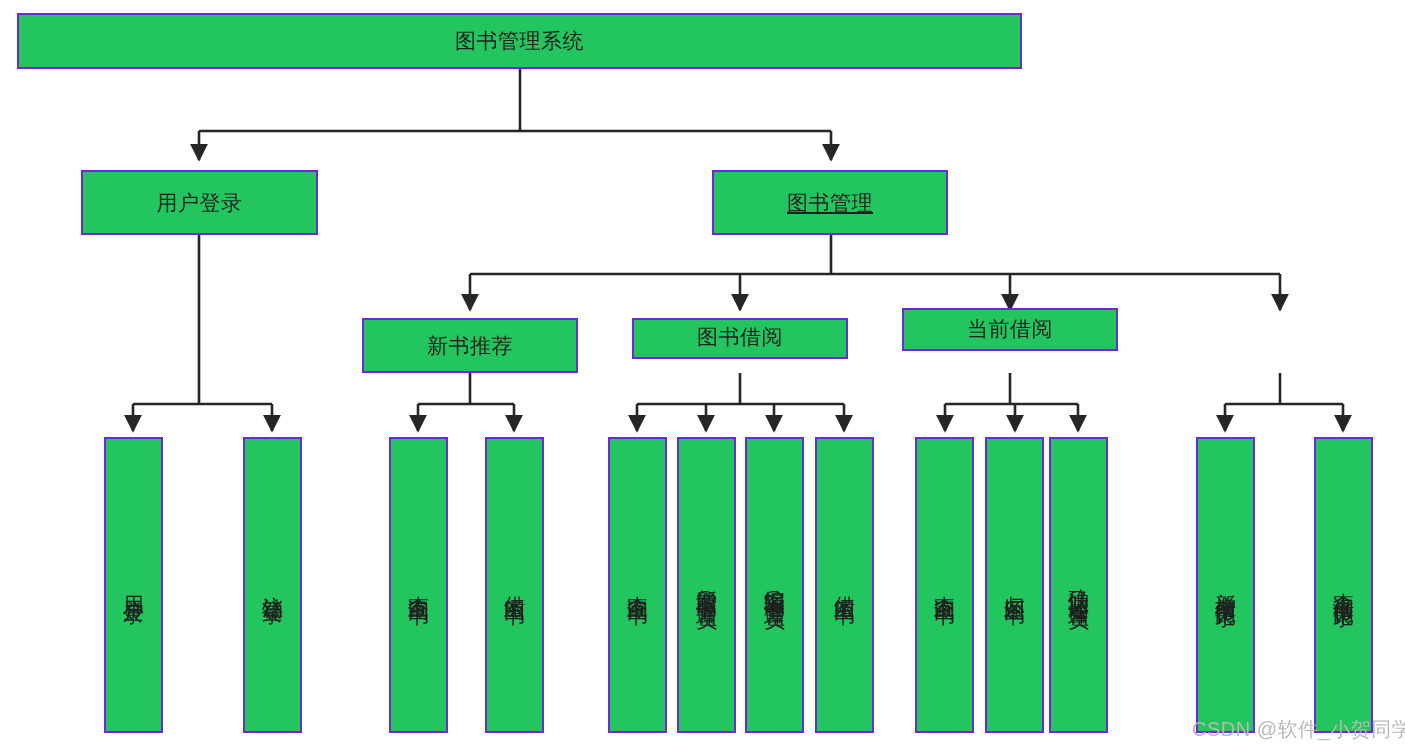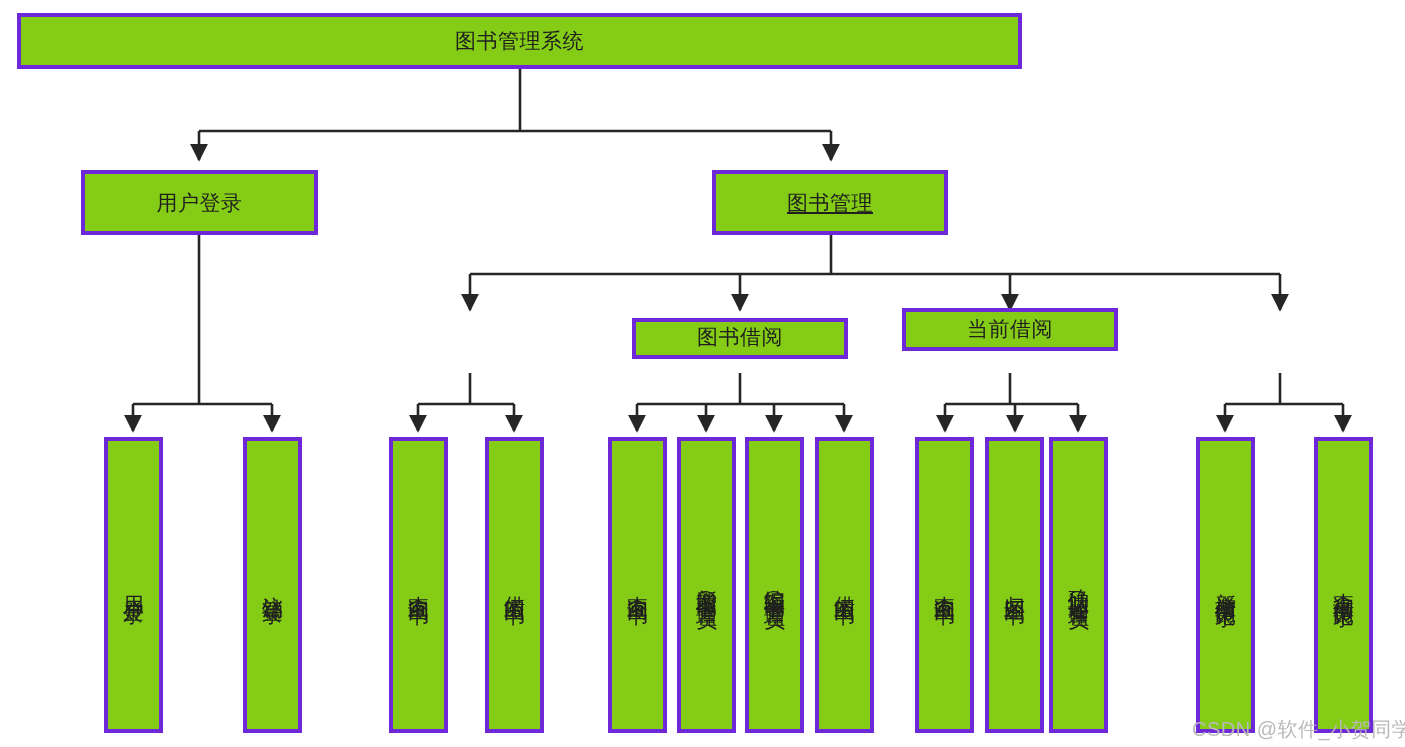--- a/index.html
+++ b/index.html
@@ -22,22 +22,22 @@
     position: absolute;
     left: 0;
     top: 0;
     width: 1405px;
     height: 747px;
     pointer-events: none;
   }
   .node {
     position: absolute;
     box-sizing: border-box;
-    border: 4px solid #6d28d9;
-    background: #84cc16;
+    border: 2px solid #6d28d9;
+    background: #22c55e;
     display: flex;
     align-items: center;
     justify-content: center;
     text-align: center;
   }
   .node-h {
     font-size: 21px;
     line-height: 1.2;
     letter-spacing: 0.5px;
   }
@@ -125,20 +125,23 @@
     <span class="label">图书管理系统</span>
   </div>
 
   <div class="node node-h" style="left:81px; top:170px; width:237px; height:65px;">
     <span class="label">用户登录</span>
   </div>
   <div class="node node-h" style="left:712px; top:170px; width:236px; height:65px;text-decoration:underline;">
     <span class="label">图书管理</span>
   </div>
 
+  <div class="node node-h" style="left:362px; top:318px; width:216px; height:55px;">
+    <span class="label">新书推荐</span>
+  </div>
   <div class="node node-h" style="left:632px; top:318px; width:216px; height:41px;font-family:Liberation Mono, monospace;">
     <span class="label">图书借阅</span>
   </div>
   <div class="node node-h" style="left:902px; top:308px; width:216px; height:43px;font-family:Liberation Serif, serif;">
     <span class="label">当前借阅</span>
   </div>
 
   <div class="node node-v" style="left:104px; top:437px; width:59px; height:296px;">
     <span class="label">用户登录</span>
   </div>

